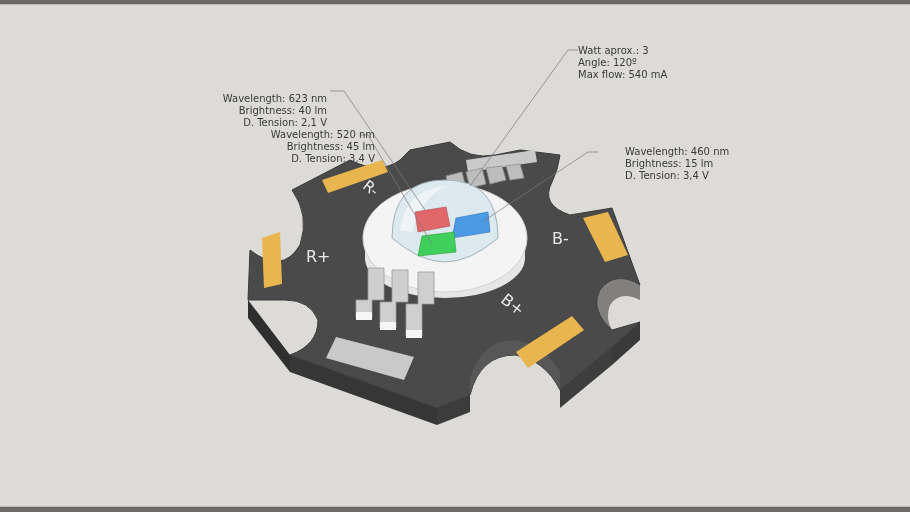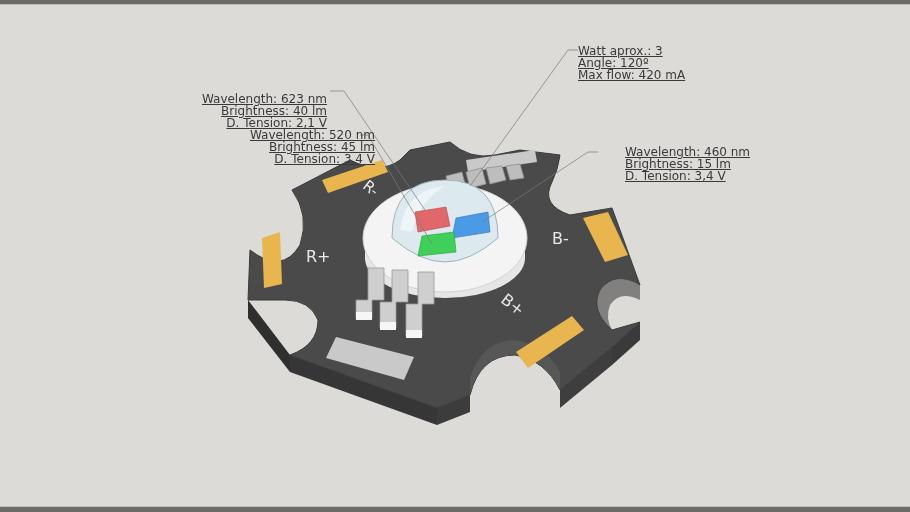--- a/index.html
+++ b/index.html
@@ -5,21 +5,21 @@
     html, body { margin: 0; padding: 0; }
     body {
       width: 910px; height: 512px; overflow: hidden;
       background: #dcdbd7;
       font-family: "DejaVu Sans", sans-serif;
       position: relative;
     }
     .bar-top { position: absolute; left: 0; top: 0; width: 910px; height: 4px; background: #6b6a66; border-bottom: 1px solid #bdbcb8; }
     .bar-bottom { position: absolute; left: 0; bottom: 0; width: 910px; height: 5px; background: #6b6a66; border-top: 1px solid #bdbcb8; }
     .scene { position: absolute; left: 0; top: 0; }
-    .note { position: absolute; font-size: 12px; line-height: 12px; color: #3a3a3a; white-space: nowrap; text-decoration: underline; }
+    .note { position: absolute; font-size: 10px; line-height: 12px; color: #3a3a3a; white-space: nowrap; }
     .note div { display: block; }
     .note.right { text-align: right; }
     .note.left { text-align: left; }
   </style>
 </head>
 <body>
 
 <div class="bar-top"></div>
 
 <svg class="scene" width="910" height="512" viewBox="0 0 910 512">
@@ -104,21 +104,21 @@
 
 <div class="note right" style="left:248px; top:129px; width:127px;">
   <div>Wavelength: 520 nm</div>
   <div>Brightness: 45 lm</div>
   <div>D. Tension: 3,4 V</div>
 </div>
 
 <div class="note left" style="left:578px; top:45px;">
   <div>Watt aprox.: 3</div>
   <div>Angle: 120º</div>
-  <div>Max flow: 420 mA</div>
+  <div>Max flow: 540 mA</div>
 </div>
 
 <div class="note left" style="left:625px; top:146px;">
   <div>Wavelength: 460 nm</div>
   <div>Brightness: 15 lm</div>
   <div>D. Tension: 3,4 V</div>
 </div>
 
 <div class="bar-bottom"></div>
 

